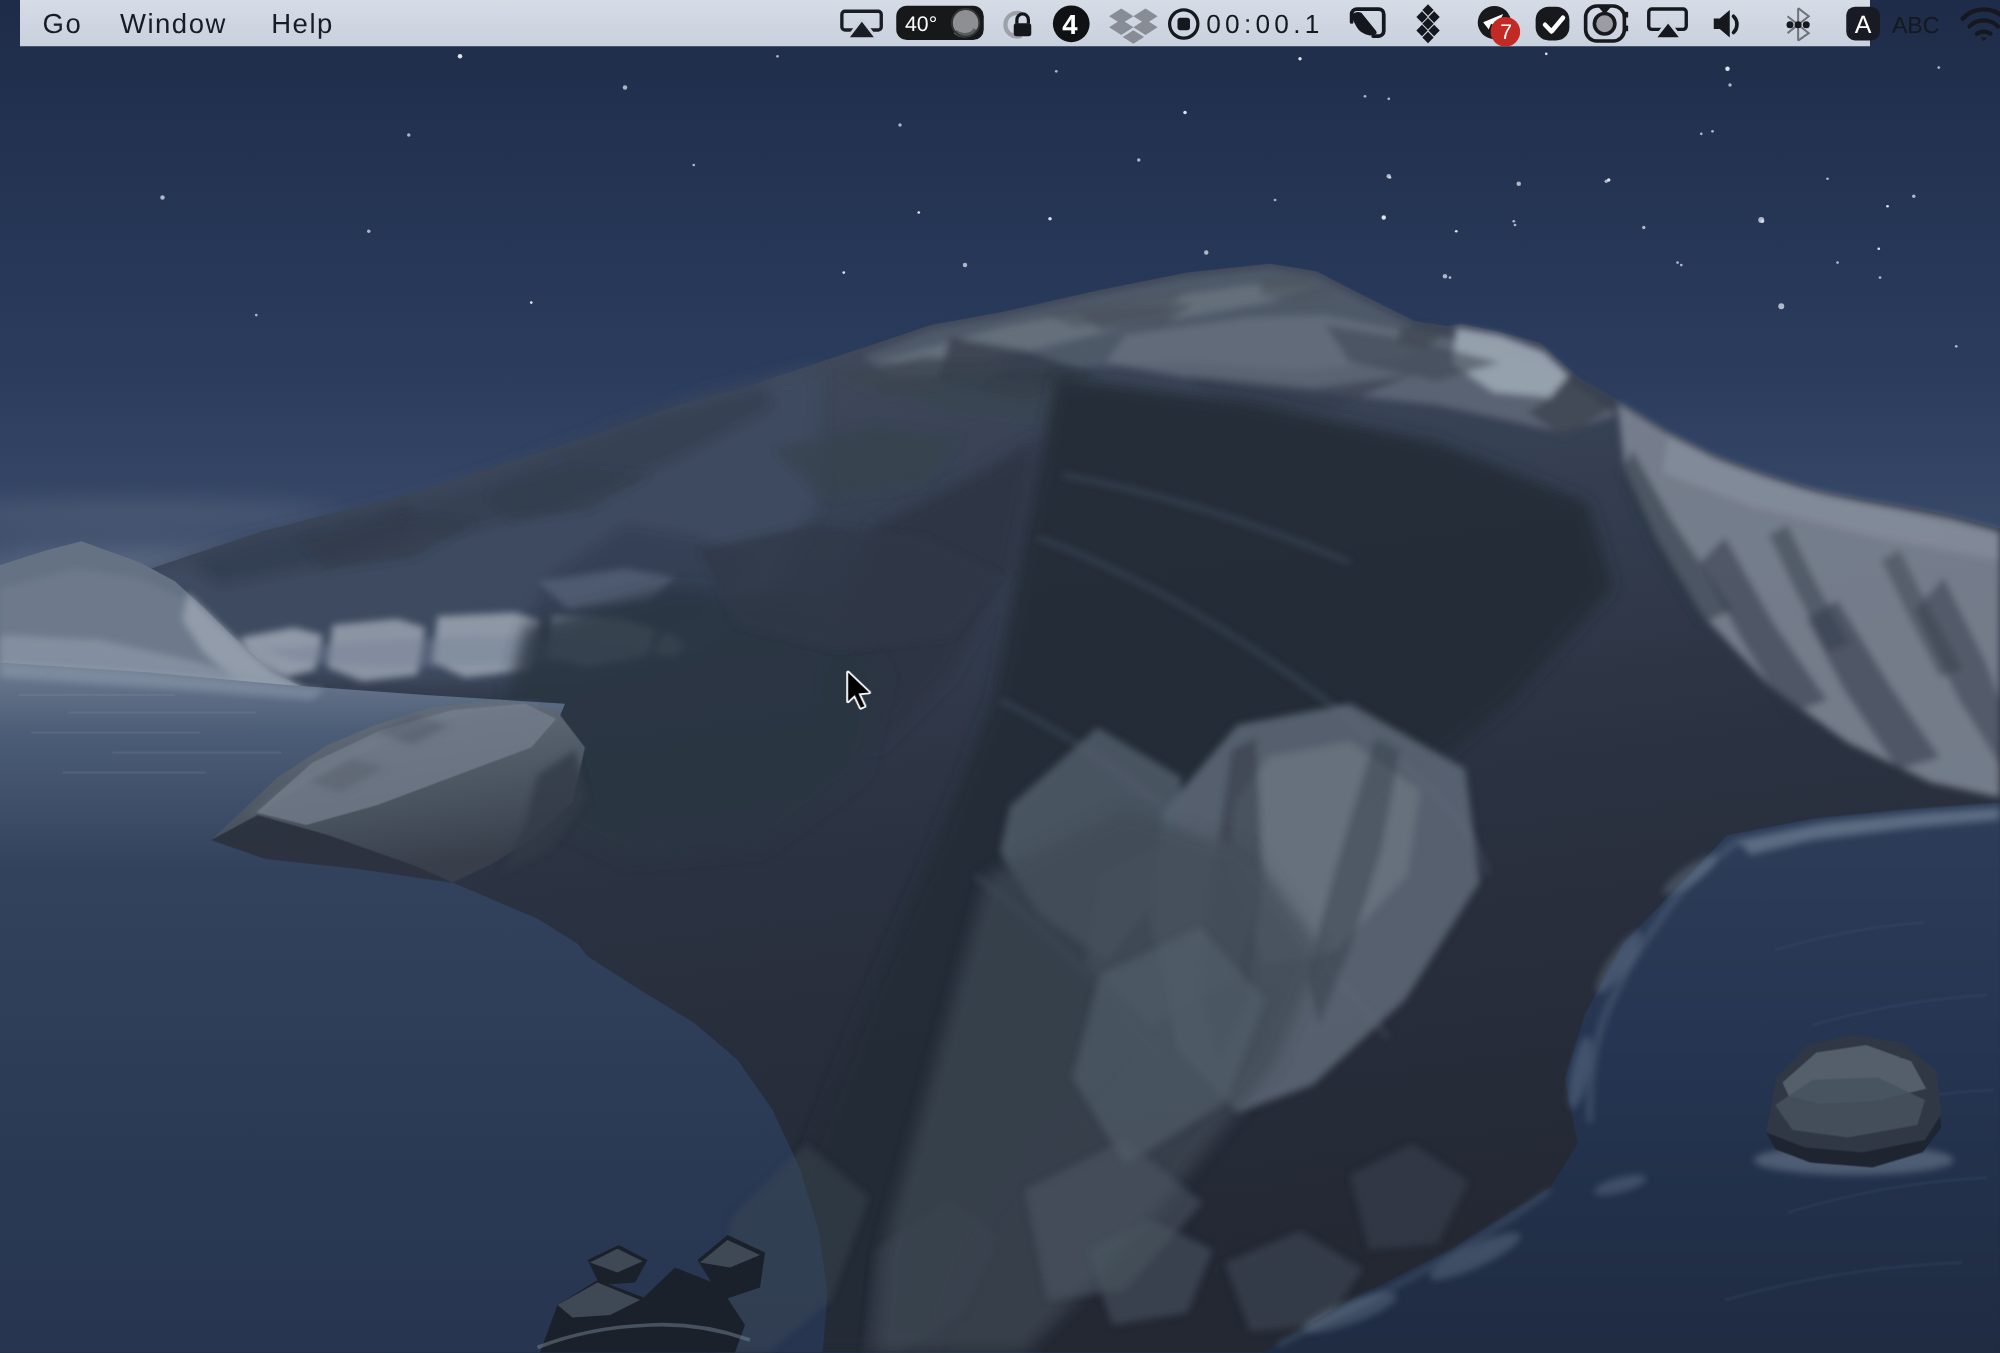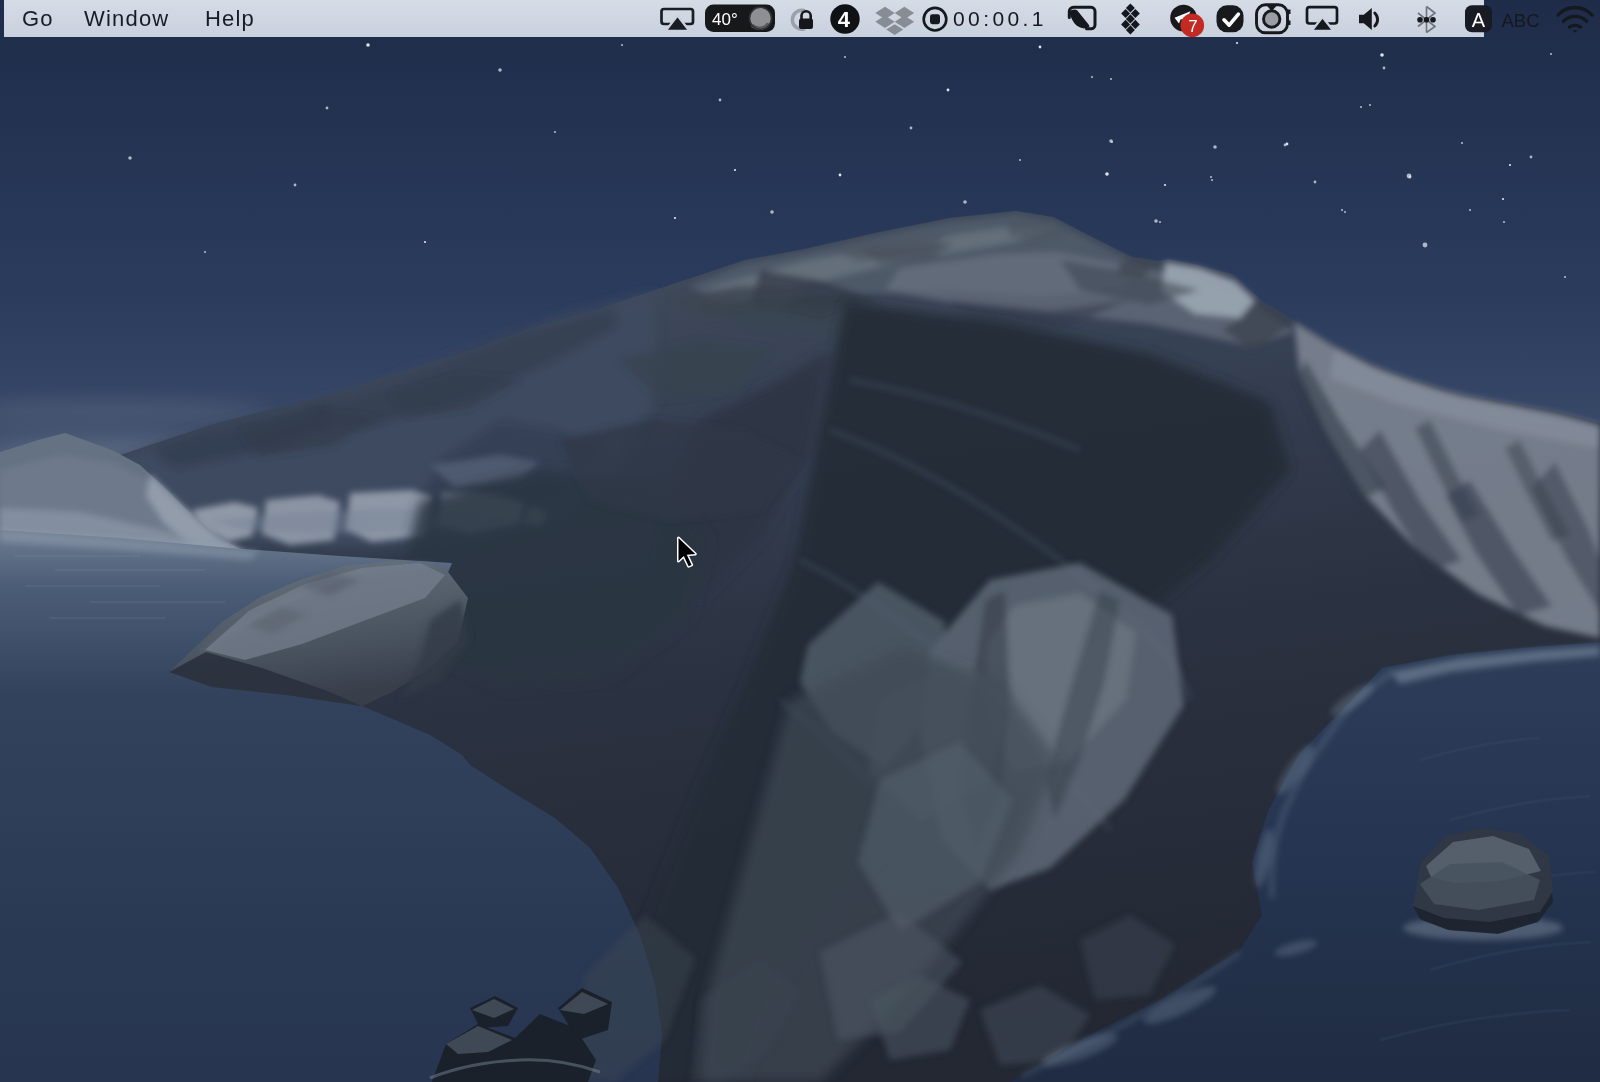--- a/index.html
+++ b/index.html
@@ -1,18 +1,18 @@
 <!DOCTYPE html>
 <html><head>
 <meta charset="utf-8">
 <style>
   html,body{margin:0;padding:0;width:1600px;height:1082px;overflow:hidden;background:#22314c;
     font-family:"Liberation Sans",sans-serif;}
   #wall{position:absolute;left:0;top:0;}
-  #menubar{position:absolute;left:4px;top:0;width:1480px;height:37px;
+  #menubar{position:absolute;left:16px;top:0;width:1480px;height:37px;
     background:linear-gradient(#d6dce6,#c9d1de);text-decoration:underline;}
   #menubar svg{position:absolute;left:0;top:0;}
 </style>
 </head>
 <body>
 <svg id="wall" width="1600" height="1082" viewBox="0 0 1600 1082">
 <defs>
   <linearGradient id="sky" x1="0" y1="0" x2="0" y2="1">
     <stop offset="0" stop-color="#1e2c49"></stop>
     <stop offset="0.5" stop-color="#2b3c5d"></stop>

